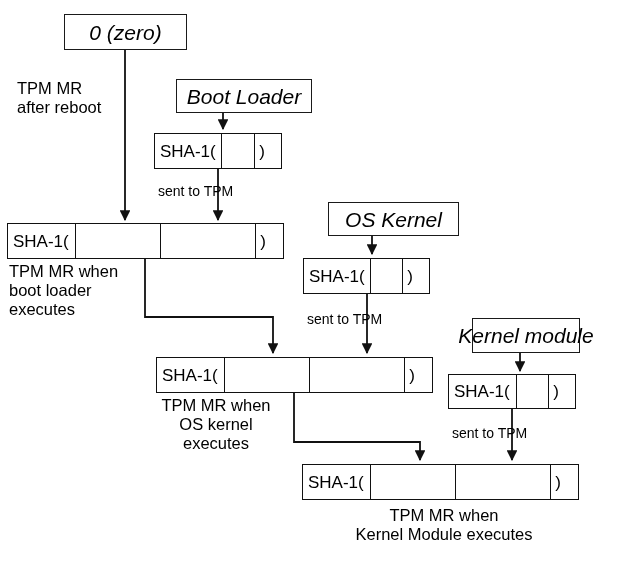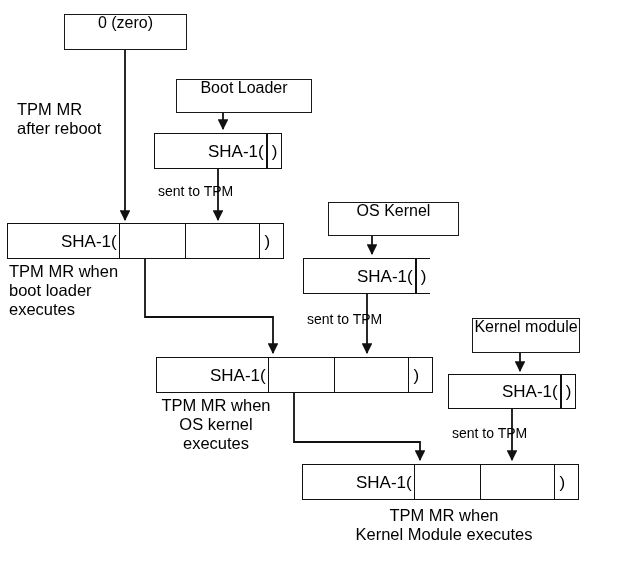--- a/index.html
+++ b/index.html
@@ -24,36 +24,36 @@
     top: 0;
     width: 617px;
     height: 567px;
   }
   .node {
     position: absolute;
     box-sizing: border-box;
     border: 1.5px solid #1a1a1a;
     background: #ffffff;
     display: flex;
-    align-items: flex-start;
+    align-items: center;
     justify-content: center;
-    font-size: 16px;
+    font-size: 21px;
     line-height: 1;
     white-space: nowrap;
     z-index: 3;
+    font-style: italic;
   }
   .hashbox {
     position: absolute;
     box-sizing: border-box;
     border: 1.5px solid #111111;
     background: #ffffff;
     display: flex;
     align-items: stretch;
     z-index: 3;
-    padding-left: 48px;
   }
   .cell {
     box-sizing: border-box;
     display: flex;
     align-items: center;
     justify-content: flex-start;
     font-size: 17px;
     line-height: 1;
     white-space: nowrap;
     border-right: 1.5px solid #111111;
@@ -173,21 +173,21 @@
     <div class="cell tail" style="width:27px;">)</div>
   </div>
 
   <div class="hashbox" style="left:302px; top:464px; width:277px; height:36px;">
     <div class="cell lead" style="width:68px;">SHA-1(</div>
     <div class="cell blank" style="width:86px;"></div>
     <div class="cell blank" style="width:96px;"></div>
     <div class="cell tail" style="width:27px;">)</div>
   </div>
 
-  <div class="caption left" style="left:17px; top:59px; width:110px;margin-top:41px;">TPM MR
+  <div class="caption left" style="left:17px; top:38px; width:110px;margin-top:41px;">TPM MR
 after reboot</div>
 
   <div class="caption left" style="left:9px; top:262px; width:140px;">TPM MR when
 boot loader
 executes</div>
 
   <div class="caption" style="left:146px; top:396px; width:140px;">TPM MR when
 OS kernel
 executes</div>
 

